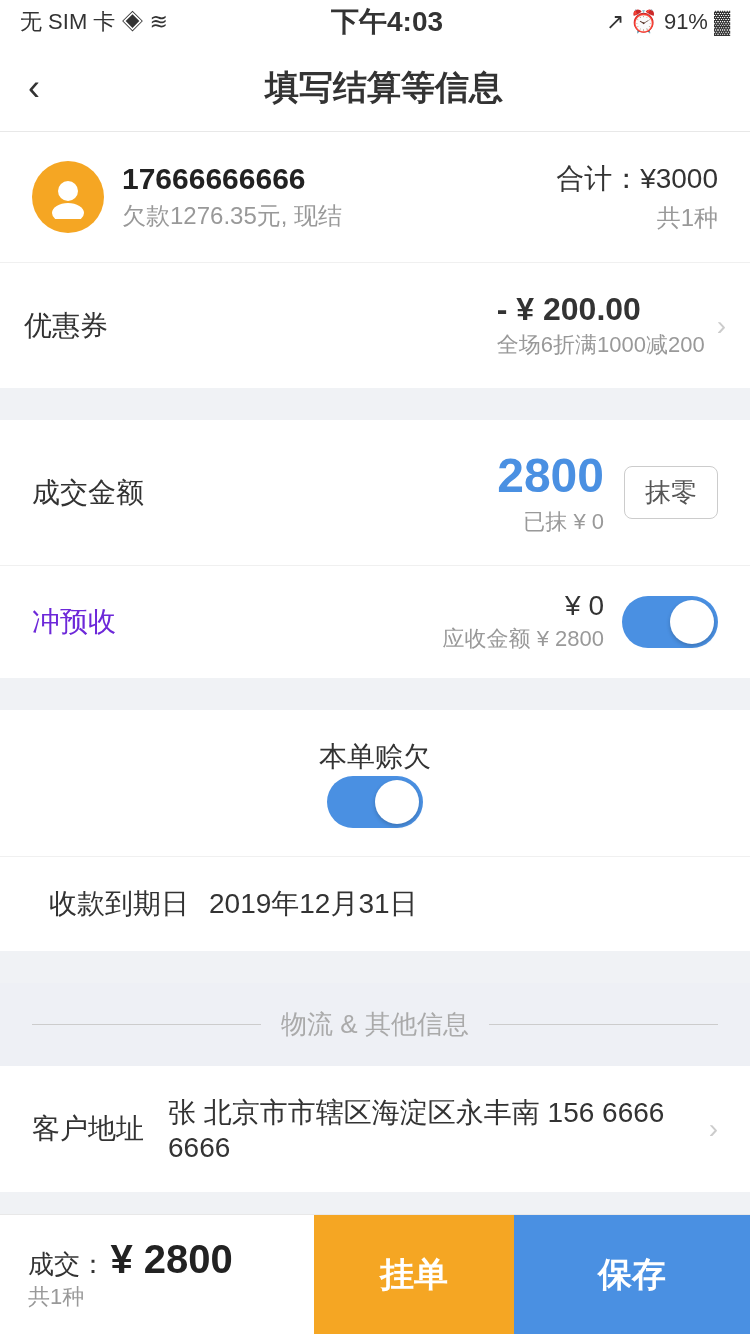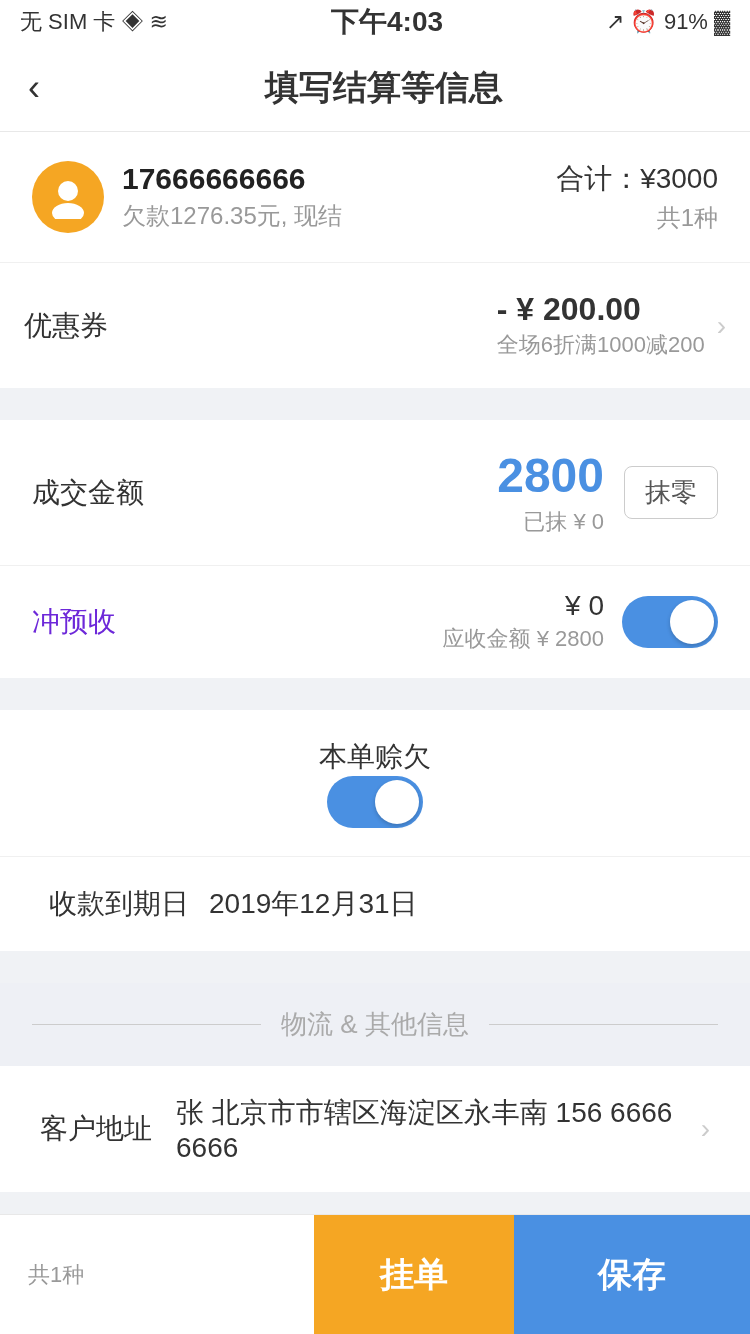--- a/index.html
+++ b/index.html
@@ -293,21 +293,21 @@
       font-size: 26px;
       color: #aaa;
       padding: 0 20px;
     }
 
     
     .address-row {
       display: flex;
       align-items: center;
       justify-content: space-between;
-      padding: 28px 40px;
+      padding: 28px 32px;
       background: #fff;
     }
     .address-label {
       font-size: 28px;
       color: #333;
       flex-shrink: 0;
       margin-right: 24px;
     }
     .address-value {
       font-size: 28px;
@@ -487,17 +487,21 @@
       <span class="chevron-right">›</span>
     </div>
   </div>
 
   <div style="background:#f0f2f5; height: 200px;"></div>
 
 </div>
 
 <div class="bottom-bar">
   <div class="bottom-summary">
+    <div>
+      <span class="deal-label">成交：</span>
+      <span class="deal-amount">¥ 2800</span>
+    </div>
     <div class="deal-count">共1种</div>
   </div>
   <div class="bottom-btn-hold">挂单</div>
   <div class="bottom-btn-save">保存</div>
 </div>
 
 </body></html>

